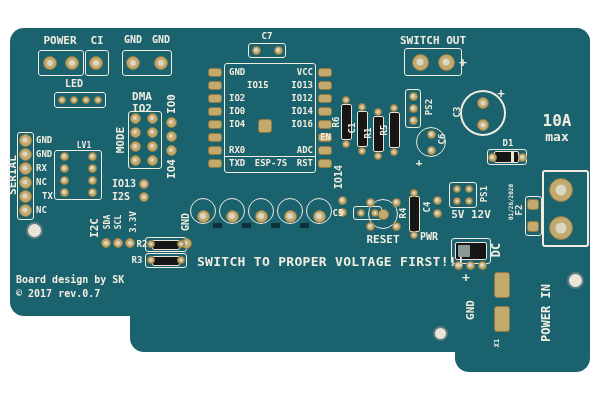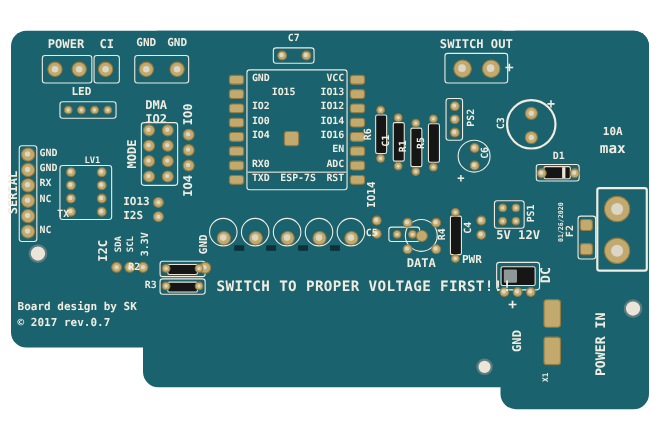--- a/index.html
+++ b/index.html
@@ -16,21 +16,21 @@
   .stripe{position:absolute;background:#e9e4d6}
   .knob{position:absolute;background:#8d9898;border-radius:1px}
   .mhole{position:absolute;border-radius:50%;background:#eae5d8;border:2px solid #5e7d80}
   
   .lbl{position:absolute;color:#f0ece0;font-weight:bold;white-space:nowrap;line-height:1;
        transform:translate(-50%,-50%)}
   .v{transform:translate(-50%,-50%) rotate(-90deg)}
   .la{transform:translate(0,-50%)}
   .ra{transform:translate(-100%,-50%)}
   .s6{font-size:6px}.s7{font-size:7px}.s8{font-size:8px}.s9{font-size:9px}
-  .s10{font-size:10px}.s11{font-size:11px}.s12{font-size:12px}.s13{font-size:13px}.s14{font-size:10px}
+  .s10{font-size:10px}.s11{font-size:11px}.s12{font-size:12px}.s13{font-size:13px}.s14{font-size:16px}
 </style>
 </head>
 <body>
 
 <div class="stage">
 
   <div class="board-part" style="left:10px;top:28px;width:580px;height:288px"></div>
   <div class="board-part" style="left:130px;top:28px;width:340px;height:324px"></div>
   <div class="board-part" style="left:455px;top:28px;width:135px;height:344px"></div>
 
@@ -389,71 +389,71 @@
     <div class="lbl s10" style="left:161px;top:40px">GND</div>
     <div class="lbl s9" style="left:267px;top:36px">C7</div>
     <div class="lbl s11" style="left:433px;top:40px">SWITCH OUT</div>
     <div class="lbl s13" style="left:463px;top:62px">+</div>
 
     <div class="lbl v s11" style="left:12px;top:175px">SERIAL</div>
     <div class="lbl la s9" style="left:36px;top:140px">GND</div>
     <div class="lbl la s9" style="left:36px;top:154px">GND</div>
     <div class="lbl la s9" style="left:36px;top:168px">RX</div>
     <div class="lbl la s9" style="left:36px;top:182px">NC</div>
-    <div class="lbl la s9" style="left:52px;top:196px">TX</div>
+    <div class="lbl la s9" style="left:42px;top:196px">TX</div>
     <div class="lbl la s9" style="left:36px;top:210px">NC</div>
     <div class="lbl s8" style="left:84px;top:146px">LV1</div>
     <div class="lbl s11" style="left:142px;top:96px">DMA</div>
     <div class="lbl s11" style="left:142px;top:108px">IO2</div>
     <div class="lbl v s11" style="left:120px;top:140px">MODE</div>
     <div class="lbl v s11" style="left:171px;top:104px">IO0</div>
     <div class="lbl v s11" style="left:171px;top:169px">IO4</div>
     <div class="lbl s10" style="left:124px;top:184px">IO13</div>
     <div class="lbl s10" style="left:121px;top:197px">I2S</div>
     <div class="lbl v s11" style="left:94px;top:228px">I2C</div>
     <div class="lbl v s8" style="left:108px;top:222px">SDA</div>
     <div class="lbl v s8" style="left:119px;top:222px">SCL</div>
     <div class="lbl v s9" style="left:133px;top:222px">3.3V</div>
     <div class="lbl v s10" style="left:186px;top:222px">GND</div>
-    <div class="lbl s9" style="left:122px;top:244px">R2</div>
+    <div class="lbl s9" style="left:142px;top:244px">R2</div>
     <div class="lbl s9" style="left:137px;top:260px">R3</div>
 
     <div class="lbl la s9" style="left:229px;top:72px">GND</div>
     <div class="lbl la s9" style="left:247px;top:85px">IO15</div>
     <div class="lbl la s9" style="left:229px;top:98px">IO2</div>
     <div class="lbl la s9" style="left:229px;top:111px">IO0</div>
     <div class="lbl la s9" style="left:229px;top:124px">IO4</div>
     <div class="lbl la s9" style="left:229px;top:137px"></div>
     <div class="lbl la s9" style="left:229px;top:150px">RX0</div>
     <div class="lbl la s9" style="left:229px;top:163px">TXD</div>
     <div class="lbl ra s9" style="left:313px;top:72px">VCC</div>
     <div class="lbl ra s9" style="left:313px;top:85px">IO13</div>
     <div class="lbl ra s9" style="left:313px;top:98px">IO12</div>
     <div class="lbl ra s9" style="left:313px;top:111px">IO14</div>
     <div class="lbl ra s9" style="left:313px;top:124px">IO16</div>
-    <div class="lbl ra s9" style="left:313px;top:137px">EN</div>
+    <div class="lbl ra s9" style="left:331px;top:137px">EN</div>
     <div class="lbl ra s9" style="left:313px;top:150px">ADC</div>
     <div class="lbl ra s9" style="left:313px;top:163px">RST</div>
     <div class="lbl s9" style="left:271px;top:163px">ESP-7S</div>
 
     <div class="lbl v s9" style="left:336px;top:122px">R6</div>
     <div class="lbl v s9" style="left:352px;top:128px">C1</div>
     <div class="lbl v s9" style="left:368px;top:133px">R1</div>
     <div class="lbl v s9" style="left:384px;top:130px">R5</div>
     <div class="lbl v s10" style="left:339px;top:177px">IO14</div>
     <div class="lbl s9" style="left:338px;top:213px">C5</div>
     <div class="lbl v s9" style="left:429px;top:107px">PS2</div>
     <div class="lbl v s9" style="left:442px;top:139px">C6</div>
     <div class="lbl s11" style="left:419px;top:162px">+</div>
     <div class="lbl v s9" style="left:457px;top:112px">C3</div>
     <div class="lbl s12" style="left:501px;top:94px">+</div>
     <div class="lbl s9" style="left:508px;top:143px">D1</div>
     <div class="lbl v s9" style="left:484px;top:194px">PS1</div>
     <div class="lbl v s9" style="left:519px;top:210px">F2</div>
-    <div class="lbl s11" style="left:383px;top:239px">DATA</div>
+    <div class="lbl s11" style="left:383px;top:239px">RESET</div>
     <div class="lbl v s9" style="left:403px;top:213px">R4</div>
     <div class="lbl v s9" style="left:427px;top:207px">C4</div>
     <div class="lbl s10" style="left:429px;top:237px">PWR</div>
 
     <div class="lbl s14" style="left:557px;top:121px">10A</div>
     <div class="lbl s13" style="left:557px;top:136px">max</div>
     <div class="lbl v s6" style="left:511px;top:202px">01/26/2020</div>
     <div class="lbl s11" style="left:471px;top:214px">5V 12V</div>
     <div class="lbl v s12" style="left:496px;top:250px">DC</div>
     <div class="lbl s13" style="left:466px;top:277px">+</div>

